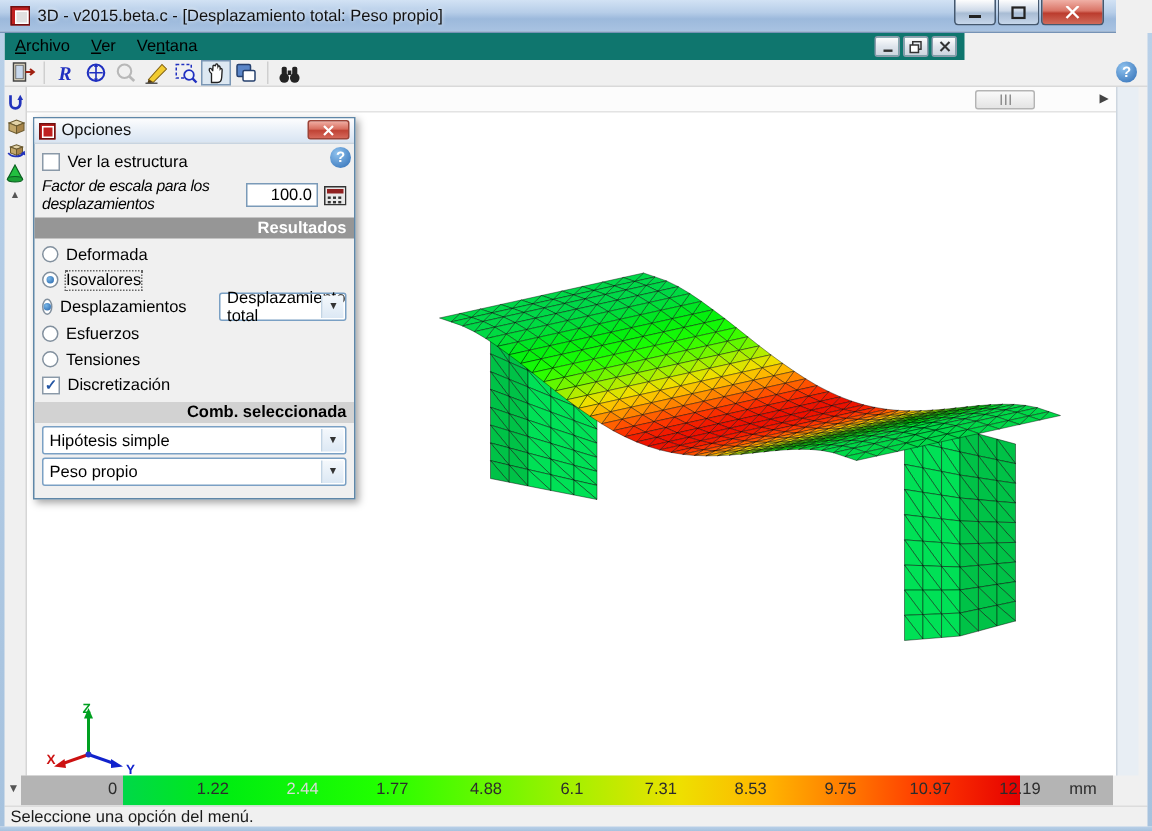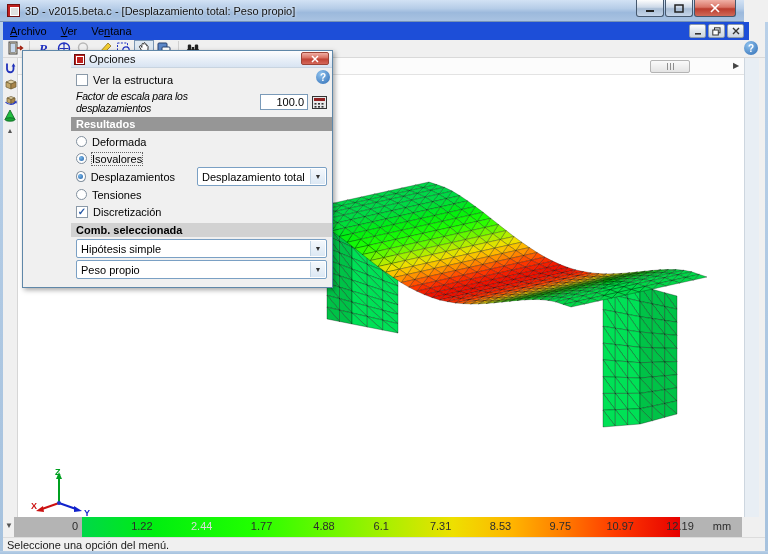--- a/index.html
+++ b/index.html
@@ -17,21 +17,21 @@
   #title-icon:before { content:""; position:absolute; left:2px; top:2px; width:7px; height:7px;
     border:1px solid #fff; background:#e0e0e0; }
   #title-text { font-size:11px; color:#111; text-shadow:0 0 3px #fff; white-space:nowrap; }
   #caption-buttons { position:absolute; right:8px; top:0; display:flex; }
   .cap-btn { width:28px; height:17px; border:1px solid #45586e; border-top:none;
     background:linear-gradient(#fdfdfd,#cdd9e8 45%,#a8bcd4 55%,#c6d6ea);
     display:flex; align-items:center; justify-content:center; border-radius:0 0 3px 3px; margin-left:1px; }
   .cap-btn svg { display:block; }
   .cap-close { width:42px; background:linear-gradient(#f0b0a6,#d97466 45%,#bb3c2e 55%,#d06a5a); }
 
-  #menubar { left:3px; top:22px; width:746px; height:18px; background:#1d4ed8;
+  #menubar { left:3px; top:22px; width:640px; height:18px; background:#0f766e;
     display:flex; align-items:center; }
   .menu-item { padding:2px 7px; }
   .menu-item u { text-decoration:underline; }
   #mdi-buttons { position:absolute; right:5px; top:2px; display:flex; gap:2px; }
   .mdi-btn { width:17px; height:14px; border:1px solid #8d9bac; border-radius:2px;
     background:linear-gradient(#fefefe,#dfe5ec 50%,#cdd5df); display:flex; align-items:center; justify-content:center; }
 
   #main-toolbar { left:3px; top:40px; width:762px; height:18px; background:#f0f0f0;
     border-bottom:1px solid #d9d9d9; display:flex; align-items:center; padding-left:2px; }
   .tb-btn { width:20px; height:17px; display:flex; align-items:center; justify-content:center; }
@@ -73,22 +73,22 @@
 
   #statusbar { left:3px; top:537px; width:762px; height:14px; background:#f0f0f0;
     border-top:1px solid #dcdcdc; padding:1px 4px; font-size:11px; color:#1a1a1a; }
 
   .win-border { background:linear-gradient(#b9d0e8,#a6c2de); }
   #border-left  { left:0; top:22px; width:3px; height:529px; }
   #border-right { left:765px; top:22px; width:3px; height:529px; }
   #border-bottom{ left:0; top:551px; width:768px; height:3px; }
 
   
-  #dialog { left:22px; top:50px; width:311px; border:1px solid #5f87a8;
-    background:#f0f0f0; box-shadow:2px 2px 5px rgba(0,0,0,0.35);padding-left:48px; }
+  #dialog { left:22px; top:78px; width:215px; border:1px solid #5f87a8;
+    background:#f0f0f0; box-shadow:2px 2px 5px rgba(0,0,0,0.35); }
   #dlg-titlebar { height:17px; background:linear-gradient(#fdfdfe,#e9f0f8 50%,#d8e4f2);
     border-bottom:1px solid #c8d4e0; display:flex; align-items:center; position:relative; }
   #dlg-icon { width:11px; height:11px; margin:0 4px 0 3px; background:#c02020; border:1px solid #701010; position:relative; }
   #dlg-icon:before { content:""; position:absolute; left:1px; top:1px; width:6px; height:6px; border:1px solid #fff; }
   #dlg-title { font-size:11px; color:#111; }
   #dlg-close { position:absolute; right:3px; top:1px; width:28px; height:13px; border:1px solid #9c4438;
     border-radius:2px; background:linear-gradient(#f0ada2,#d86f60 45%,#c04335 55%,#d5685a);
     display:flex; align-items:center; justify-content:center; }
   #dlg-body { padding:3px 5px 6px 5px; position:relative; }
   .dlg-row { display:flex; align-items:center; min-height:17px; }
@@ -97,21 +97,21 @@
   .radio { width:11px; height:11px; border:1px solid #82909e; border-radius:50%; background:#fff;
     margin-right:5px; display:flex; align-items:center; justify-content:center; }
   .radio.sel:before { content:""; width:5px; height:5px; border-radius:50%;
     background:radial-gradient(circle at 35% 35%, #79b7e8, #2361a8); }
   .focus-dotted { outline:1px dotted #666; }
   .bold { font-weight:normal; }
   #factor-row { margin-top:2px; min-height:20px; }
   #factor-label { font-size:10.5px; letter-spacing:-0.25px; flex:1;font-style:italic; }
   #factor-input { width:48px; height:16px; border:1px solid #7a9ab8; font-size:11px;
     text-align:right; padding-right:3px; font-family:"Liberation Sans",sans-serif; }
-  .sec-header { margin:3px -5px 2px -5px; padding:1px 5px; font-weight:bold; }
+  .sec-header { margin:3px -5px 2px -5px; padding:1px 5px; font-weight:bold;text-align:right; }
   .sec-dark  { background:#969696; color:#fff; }
   .sec-light { background:#d2d2d2; color:#000; }
   .combo { height:19px; border:1px solid #7aa0c4; border-radius:2px; background:#fff;
     display:flex; align-items:center; position:relative; padding-left:4px; }
   .combo .arrow-box { position:absolute; right:1px; top:1px; bottom:1px; width:15px;
     background:linear-gradient(#f4f8fc,#dce8f4); border-left:1px solid #c2d4e4;
     display:flex; align-items:center; justify-content:center; font-size:7px; color:#333; }
   #combo-desp { width:152px; margin-left:22px; }
   .combo-full { margin:2px 0 2px 0; }
   #dlg-help { position:absolute; right:2px; top:2px; }
@@ -1275,20 +1275,24 @@
       <div class="dlg-row">
         <div class="radio sel"></div>
         <span class="bold">Desplazamientos</span>
         <div class="combo" id="combo-desp">
           <span>Desplazamiento total</span>
           <span class="arrow-box">▼</span>
         </div>
       </div>
       <div class="dlg-row">
         <div class="radio"></div>
+        <span>Esfuerzos</span>
+      </div>
+      <div class="dlg-row">
+        <div class="radio"></div>
         <span>Tensiones</span>
       </div>
       <div class="dlg-row">
         <div class="chk">✓</div>
         <span>Discretización</span>
       </div>
       <div class="sec-header sec-light">Comb. seleccionada</div>
       <div class="combo combo-full">
         <span>Hipótesis simple</span>
         <span class="arrow-box">▼</span>

